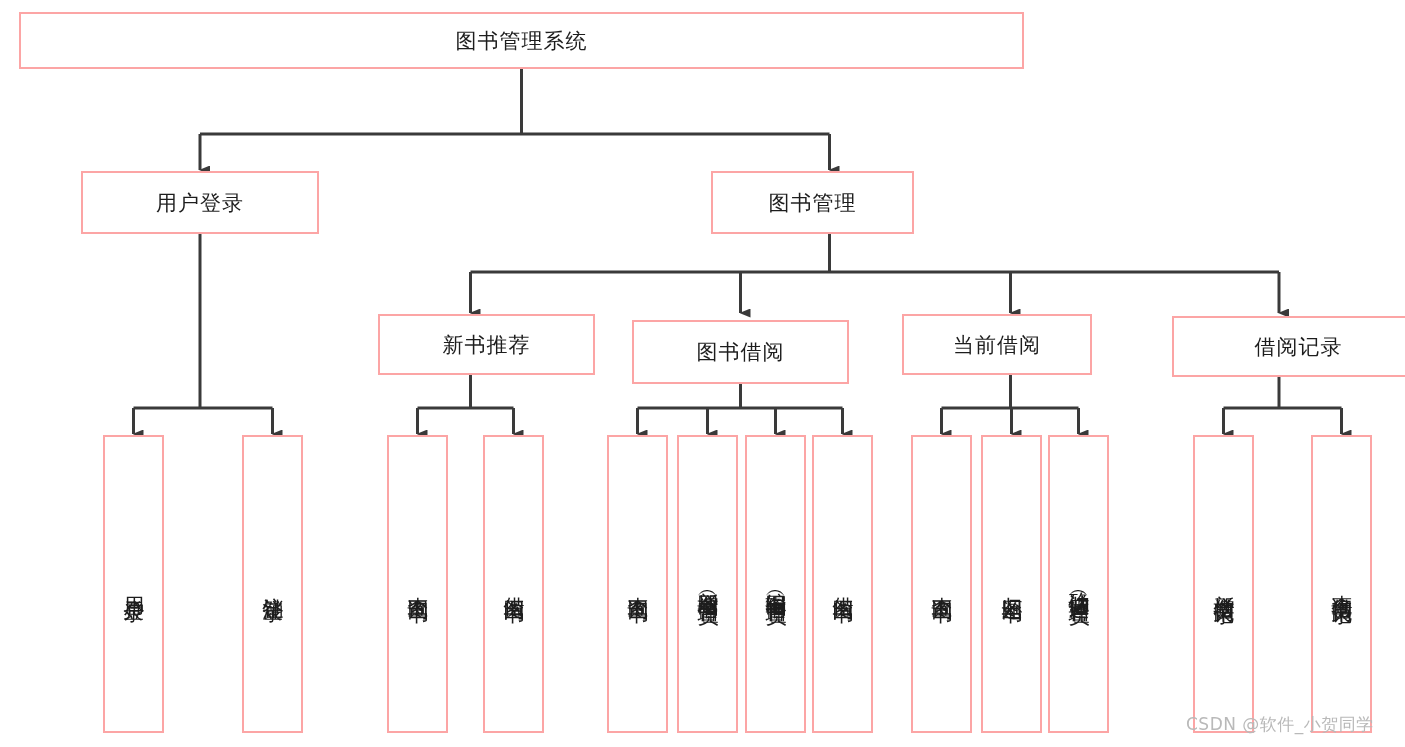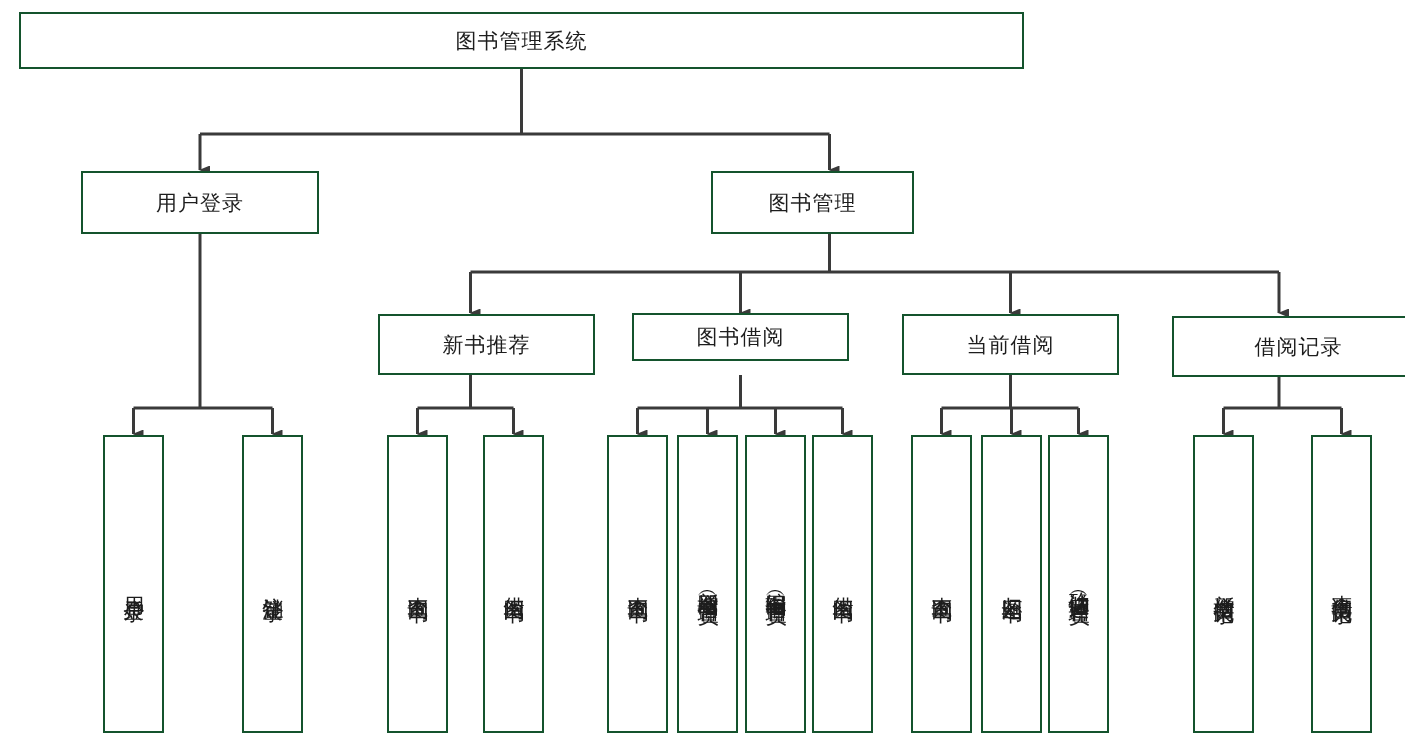--- a/index.html
+++ b/index.html
@@ -23,21 +23,21 @@
     left: 0;
     top: 0;
     width: 1405px;
     height: 747px;
     pointer-events: none;
   }
   .node {
     position: absolute;
     box-sizing: border-box;
     background: #ffffff;
-    border: 2px solid #14532d;
+    border: 2px solid #fca5a5;
     display: flex;
     align-items: center;
     justify-content: center;
     color: #1d1d1d;
     z-index: 2;
   }
   .node.horiz {
     font-size: 21px;
     letter-spacing: 1px;
   }
@@ -115,24 +115,24 @@
       </div>
       <div class="node horiz" style="left: 81px; top: 171px; width: 238px; height: 63px;">
         <span>用户登录</span>
       </div>
       <div class="node horiz" style="left: 711px; top: 171px; width: 203px; height: 63px;">
         <span>图书管理</span>
       </div>
       <div class="node horiz" style="left: 362px; top: 314px; width: 217px; height: 61px; margin-left: 16px;">
         <span>新书推荐</span>
       </div>
-      <div class="node horiz" style="left: 632px; top: 313px; width: 217px; height: 48px;">
+      <div class="node horiz" style="left: 632px; top: 320px; width: 217px; height: 64px;">
         <span>图书借阅</span>
       </div>
-      <div class="node horiz" style="left: 902px; top: 314px; width: 217px; height: 61px;">
+      <div class="node horiz" style="left: 902px; top: 314px; width: 190px; height: 61px;">
         <span>当前借阅</span>
       </div>
       <div class="node horiz" style="left: 1172px; top: 316px; width: 253px; height: 61px;">
         <span>借阅记录</span>
       </div>
       <div class="node vert" style="left: 103px; top: 435px; width: 61px; height: 298px;">
         <span>用户登录</span>
       </div>
       <div class="node vert" style="left: 242px; top: 435px; width: 61px; height: 298px;">
         <span>注销登录</span>
@@ -165,13 +165,14 @@
         <span>确认归还（管理员）</span>
       </div>
       <div class="node vert" style="left: 1193px; top: 435px; width: 61px; height: 298px;">
         <span>新增借阅记录</span>
       </div>
       <div class="node vert" style="left: 1311px; top: 435px; width: 61px; height: 298px;">
         <span>查询借阅记录</span>
       </div>
     </div>
 
+  <div class="watermark">CSDN @软件_小贺同学</div>
 </div>
 
 </body></html>

